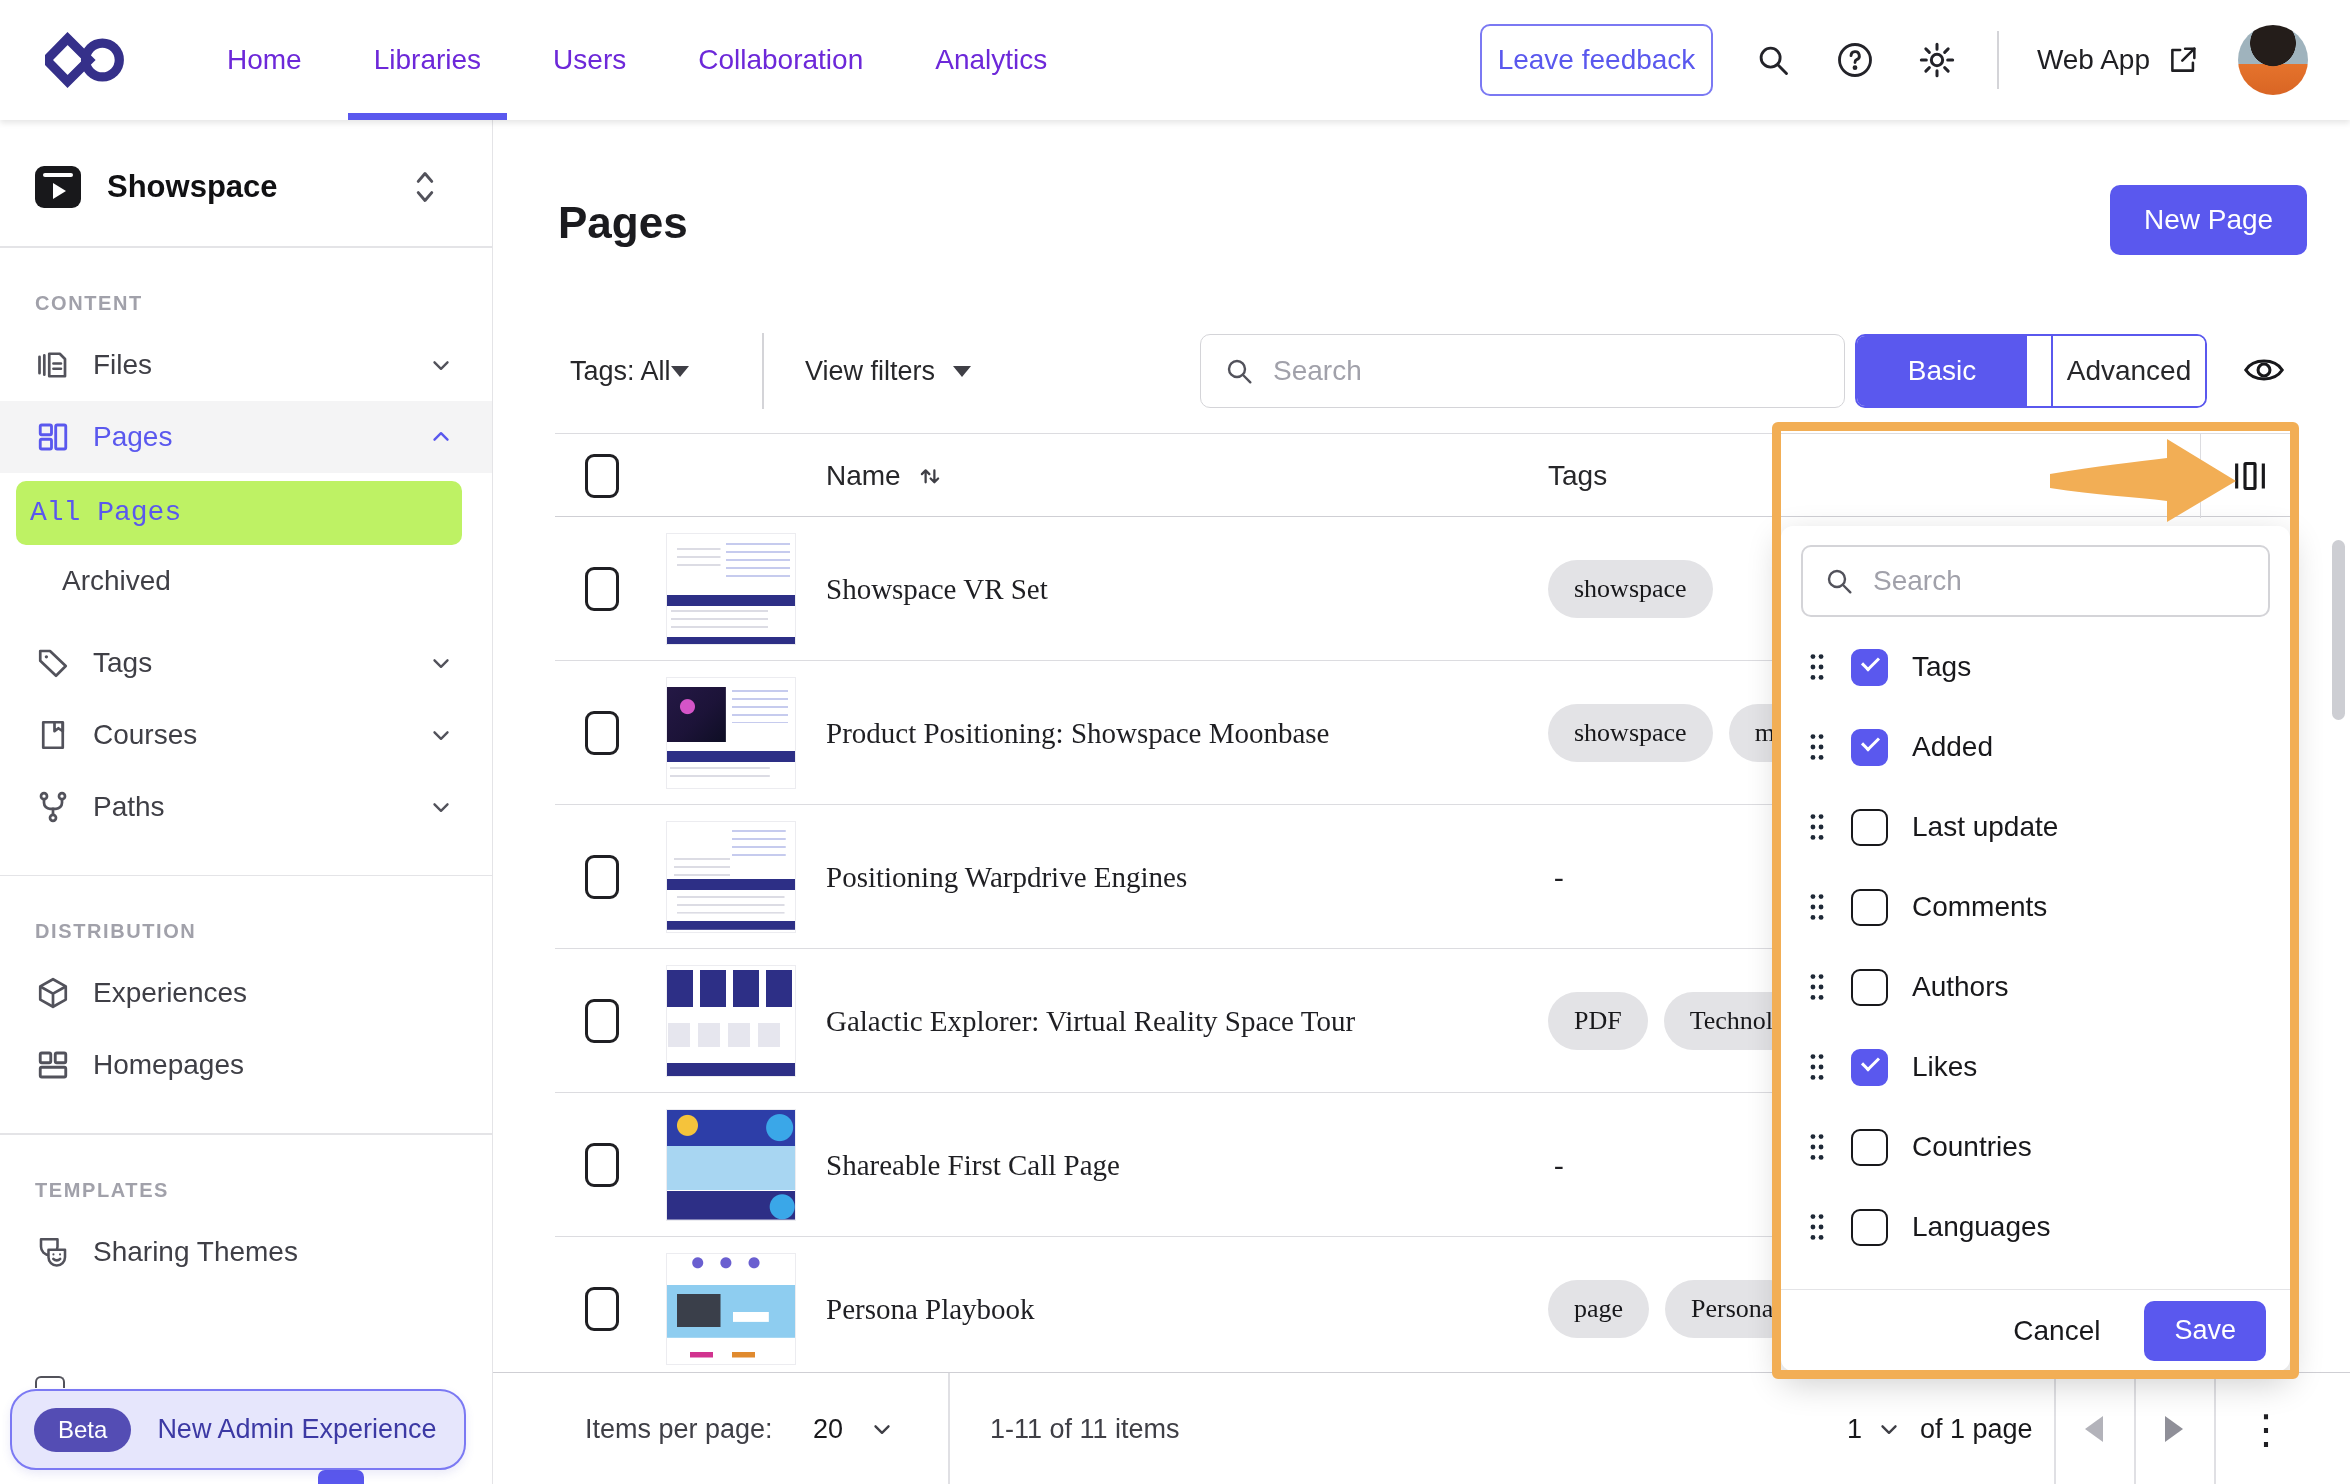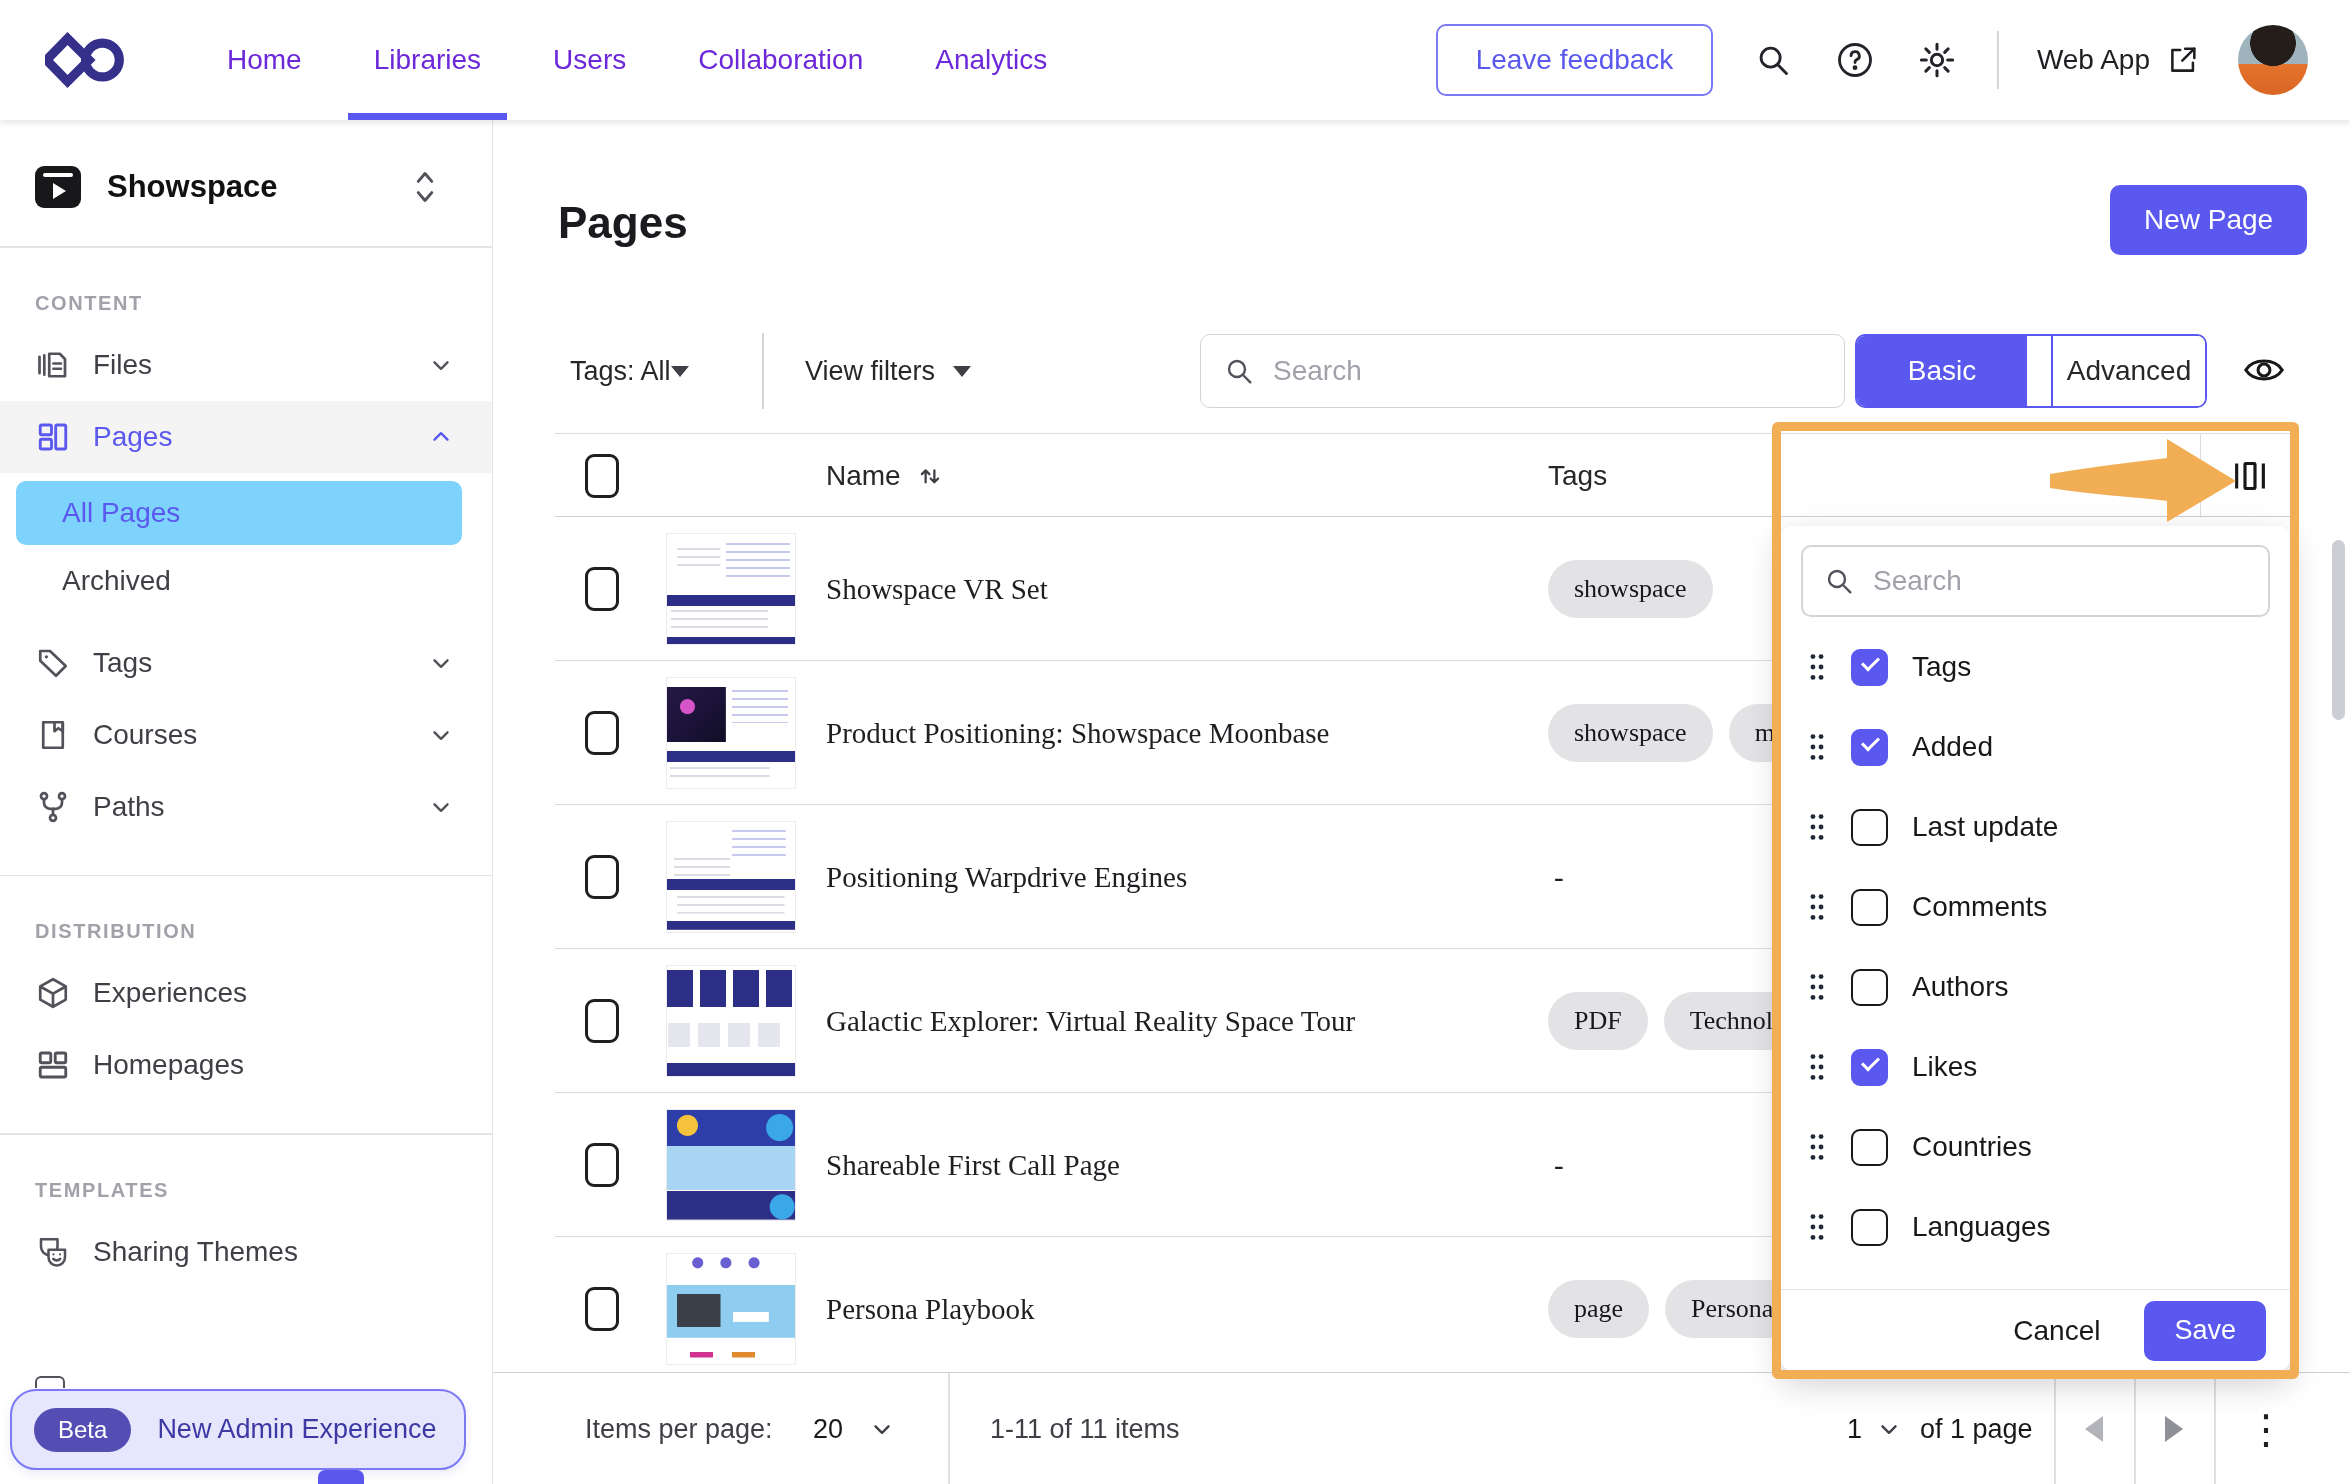--- a/index.html
+++ b/index.html
@@ -8,21 +8,21 @@
   svg { display:block; }
 
   
   .topnav { position:absolute; left:0; top:0; width:2350px; height:120px; background:#fff;
             display:flex; align-items:stretch; box-shadow:0 3px 6px rgba(0,0,0,.10); z-index:20; }
   .logo-wrap { display:flex; align-items:center; padding-left:45px; }
   .nav-items { display:flex; margin-left:64px; }
   .nav-item { position:relative; display:flex; align-items:center; padding:9px 36px; font-size:28px; color:#6d28d9; cursor:pointer; }
   .nav-item.active::after { content:""; position:absolute; left:10px; right:10px; bottom:0; height:7px; background:var(--accent); }
   .nav-right { margin-left:auto; display:flex; align-items:center; gap:38px; padding-right:42px; }
-  .feedback-btn { height:72px; padding:0 38px; border:2.5px solid #7b79f3; border-radius:10px; background:#fff;
+  .feedback-btn { height:72px; padding:0 16px; border:2.5px solid #7b79f3; border-radius:10px; background:#fff;
                   color:#5a58ee; font-size:28px; display:flex; align-items:center; cursor:pointer; font-family:inherit; }
   .icon-btn { width:44px; height:44px; display:flex; align-items:center; justify-content:center; color:#232329; cursor:pointer; }
   .nav-divider { width:1.5px; height:58px; background:#d4d4d8; }
   .webapp { display:flex; align-items:center; gap:16px; font-size:28px; color:#1f1f23; cursor:pointer; }
   .avatar { width:70px; height:70px; border-radius:50%; overflow:hidden; cursor:pointer;
             background:
               radial-gradient(circle at 50% 26%, #241d1a 0 36%, transparent 37%),
               radial-gradient(circle at 50% 40%, #7b5b49 0 24%, transparent 25%),
               linear-gradient(#e5732c, #d96524) no-repeat 50% 100%/100% 45%,
               #9fb3bd; }
@@ -37,21 +37,21 @@
   .ws-chevrons { position:absolute; right:55px; color:#52525b; }
   .side-divider { height:1.5px; background:#e4e4e7; }
   .section-label { margin:44px 0 14px 35px; font-size:20px; font-weight:700; letter-spacing:1.6px; color:#a1a1aa; }
   .side-item { position:relative; height:72px; display:flex; align-items:center; gap:22px; padding-left:35px;
                font-size:28px; color:#3f3f46; cursor:pointer; }
   .side-item .si-icon { color:#52525b; }
   .side-item .expander { position:absolute; right:38px; color:#52525b; }
   .side-item.active-parent { background:#f4f4f5; color:#5a58ee; }
   .side-item.active-parent .si-icon, .side-item.active-parent .expander { color:#5a58ee; }
   .sub-item { height:64px; display:flex; align-items:center; font-size:28px; color:#3f3f46; cursor:pointer; }
-  .sub-item.pill { margin:8px 30px 4px 16px; padding-left:46px; background:#7dd3fc; border-radius:10px; color:#5a58ee; }
+  .sub-item.pill { margin:8px 30px 4px 16px; padding-left:14px; background:#bef264; border-radius:10px; color:#5a58ee;font-family:Liberation Mono, monospace; }
   .sub-item.plain { padding-left:62px; }
   .beta-banner { position:absolute; left:10px; right:26px; bottom:14px; height:81px; background:#e6e6fc;
                  border:2.5px solid #7b79f3; border-radius:26px; display:flex; align-items:center; gap:26px;
                  padding-left:22px; box-shadow:0 4px 10px rgba(80,80,200,.12); cursor:pointer; z-index:3; }
   .beta-pill { background:#544db4; color:#fff; font-size:24px; padding:8px 24px; border-radius:999px; }
   .beta-text { font-size:27px; color:#3c39a4; font-weight:500; }
   .hidden-item-sliver { position:absolute; left:35px; bottom:96px; width:30px; height:12px;
                         border:2.5px solid #52525b; border-bottom:none; border-radius:6px 6px 0 0; }
   .bottom-sliver { position:absolute; left:318px; bottom:-6px; width:46px; height:20px; background:#5a58ee; border-radius:7px; z-index:2; }
 

